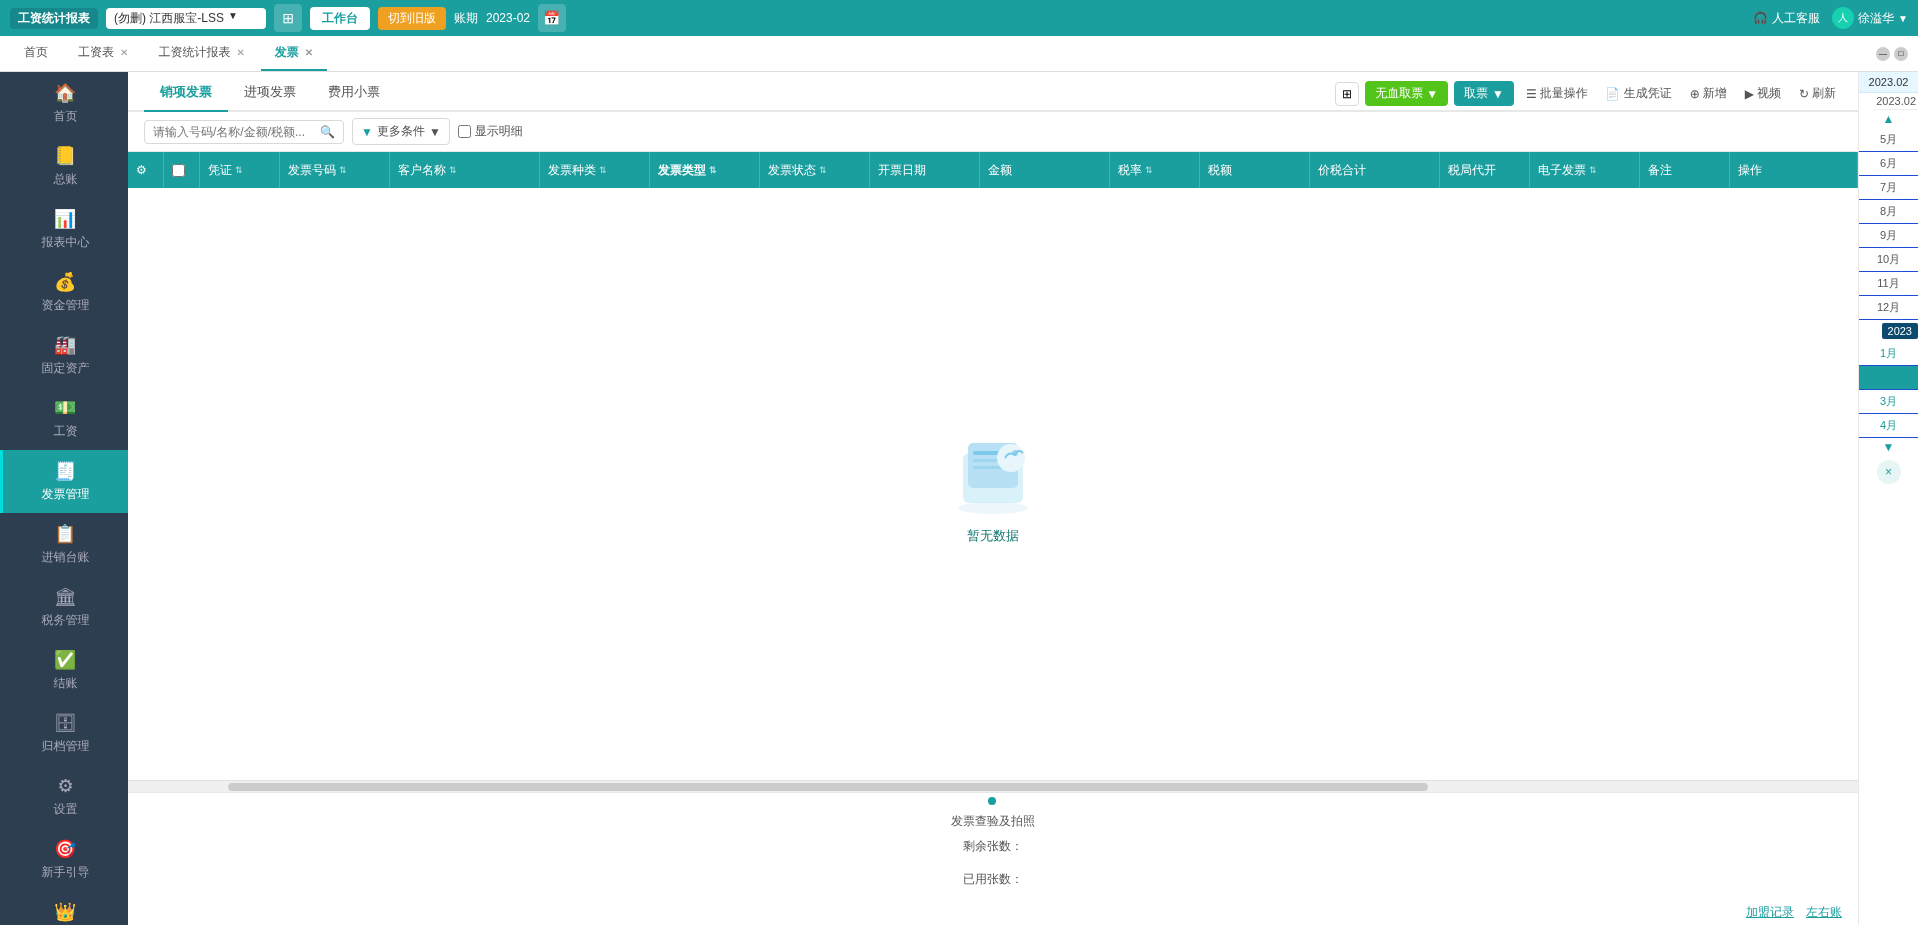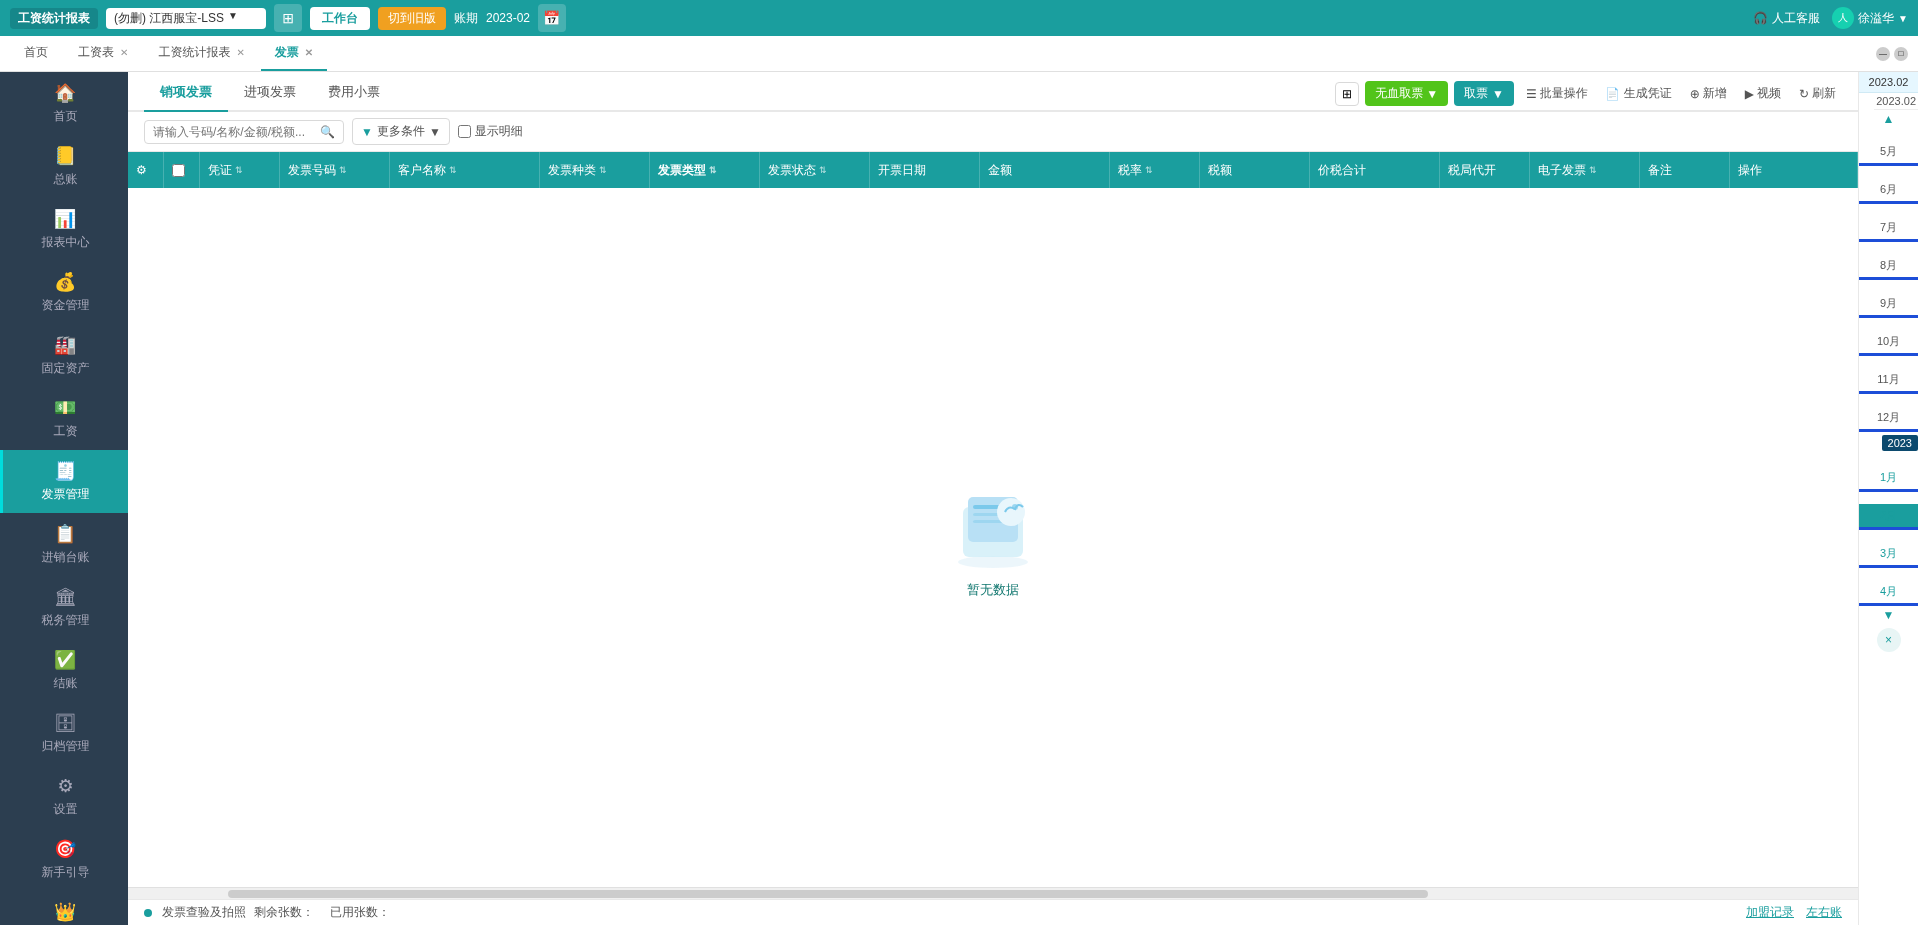--- a/index.html
+++ b/index.html
@@ -376,20 +376,21 @@
     .bottom-bar {
       background: #fff;
       border-top: 1px solid #e8e8e8;
       padding: 4px 16px;
       display: flex;
       align-items: center;
       gap: 8px;
       font-size: 12px;
       color: #555;
       flex-shrink: 0;
+      flex-direction: column;
     }
     .bottom-links {
       margin-left: auto;
       display: flex;
       gap: 12px;
     }
     .link { color: #1a9e9e; cursor: pointer; text-decoration: underline; }
     .dot-blue { width: 8px; height: 8px; border-radius: 50%; background: #1a9e9e; display: inline-block; margin-right: 2px; }
 
     
@@ -424,22 +425,21 @@
       cursor: pointer;
       text-align: center;
     }
     .date-month-item {
       width: 100%;
       text-align: center;
       padding: 4px 0;
       font-size: 11px;
       color: #555;
       cursor: pointer;
-      border-bottom: 3px solid #1d4ed8;
-      margin-top: 12px;
+      border-bottom: 1px solid #1d4ed8;
     }
     .date-month-item.active { background: #1a9e9e; color: #fff; font-weight: bold; }
     .date-month-item.current-year { color: #1a9e9e; }
 
     .window-controls {
       display: flex;
       gap: 4px;
       margin-left: auto;
     }
     .win-ctrl {

